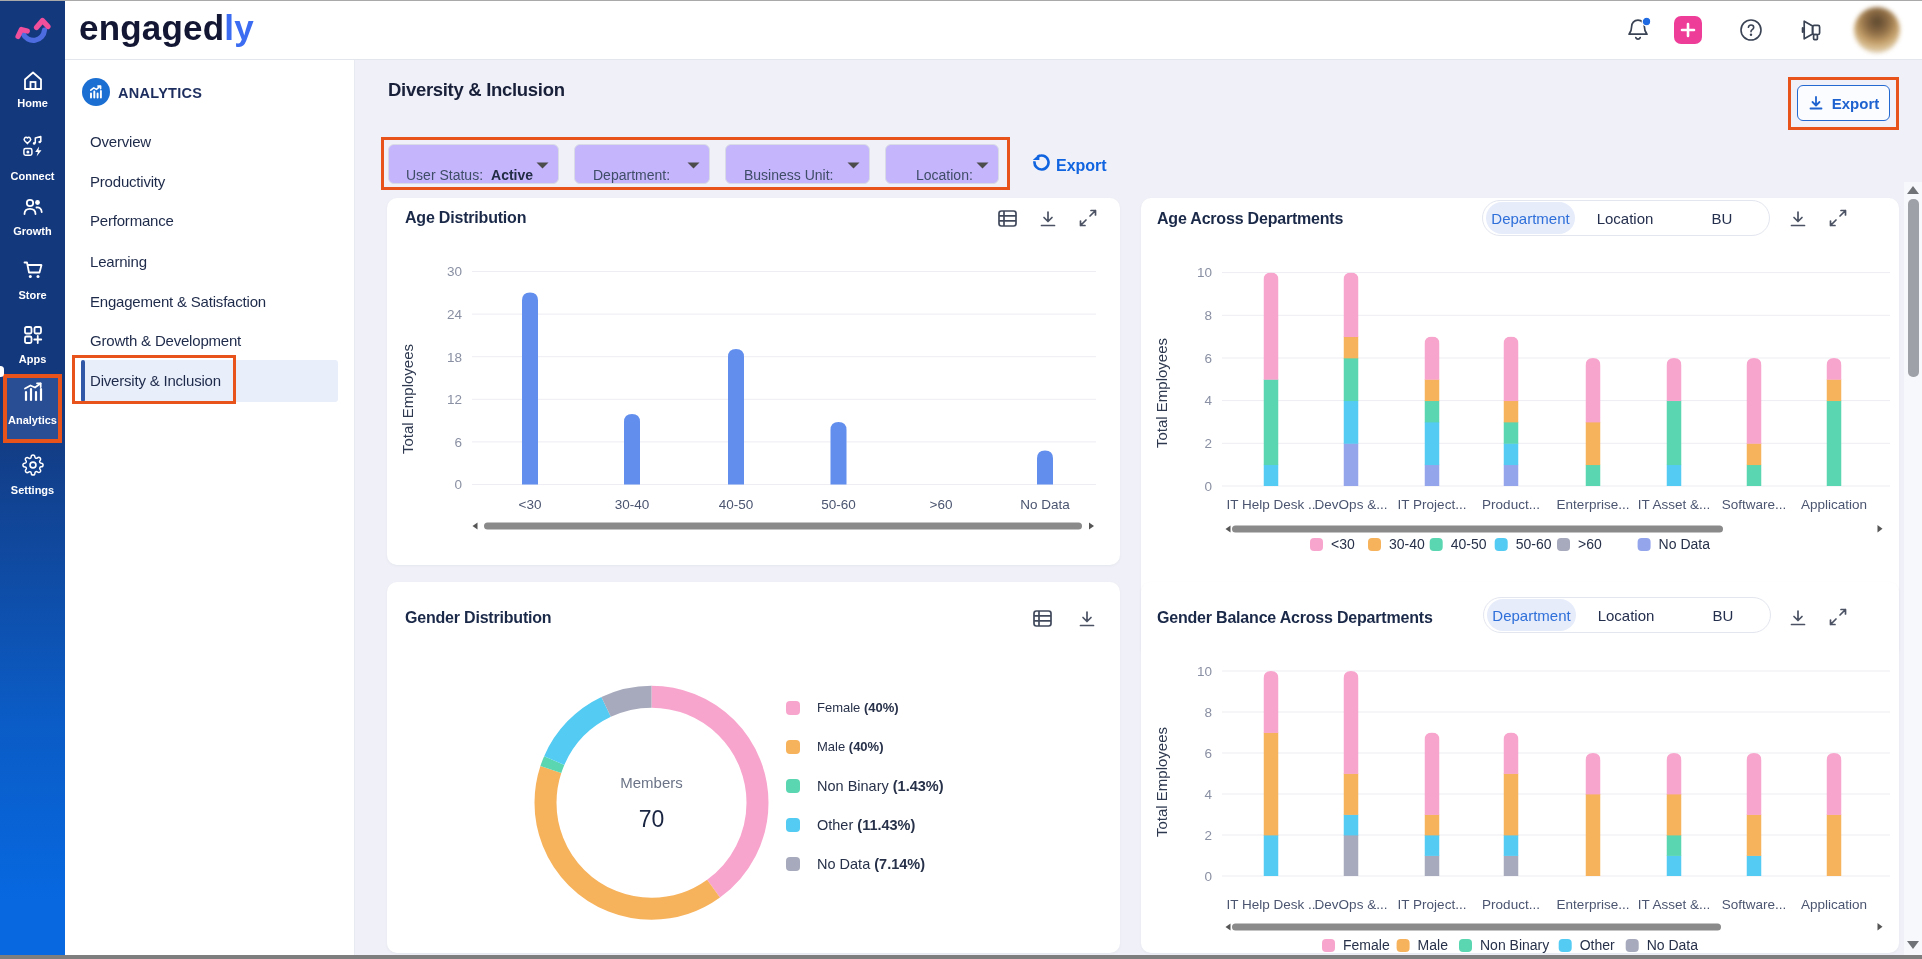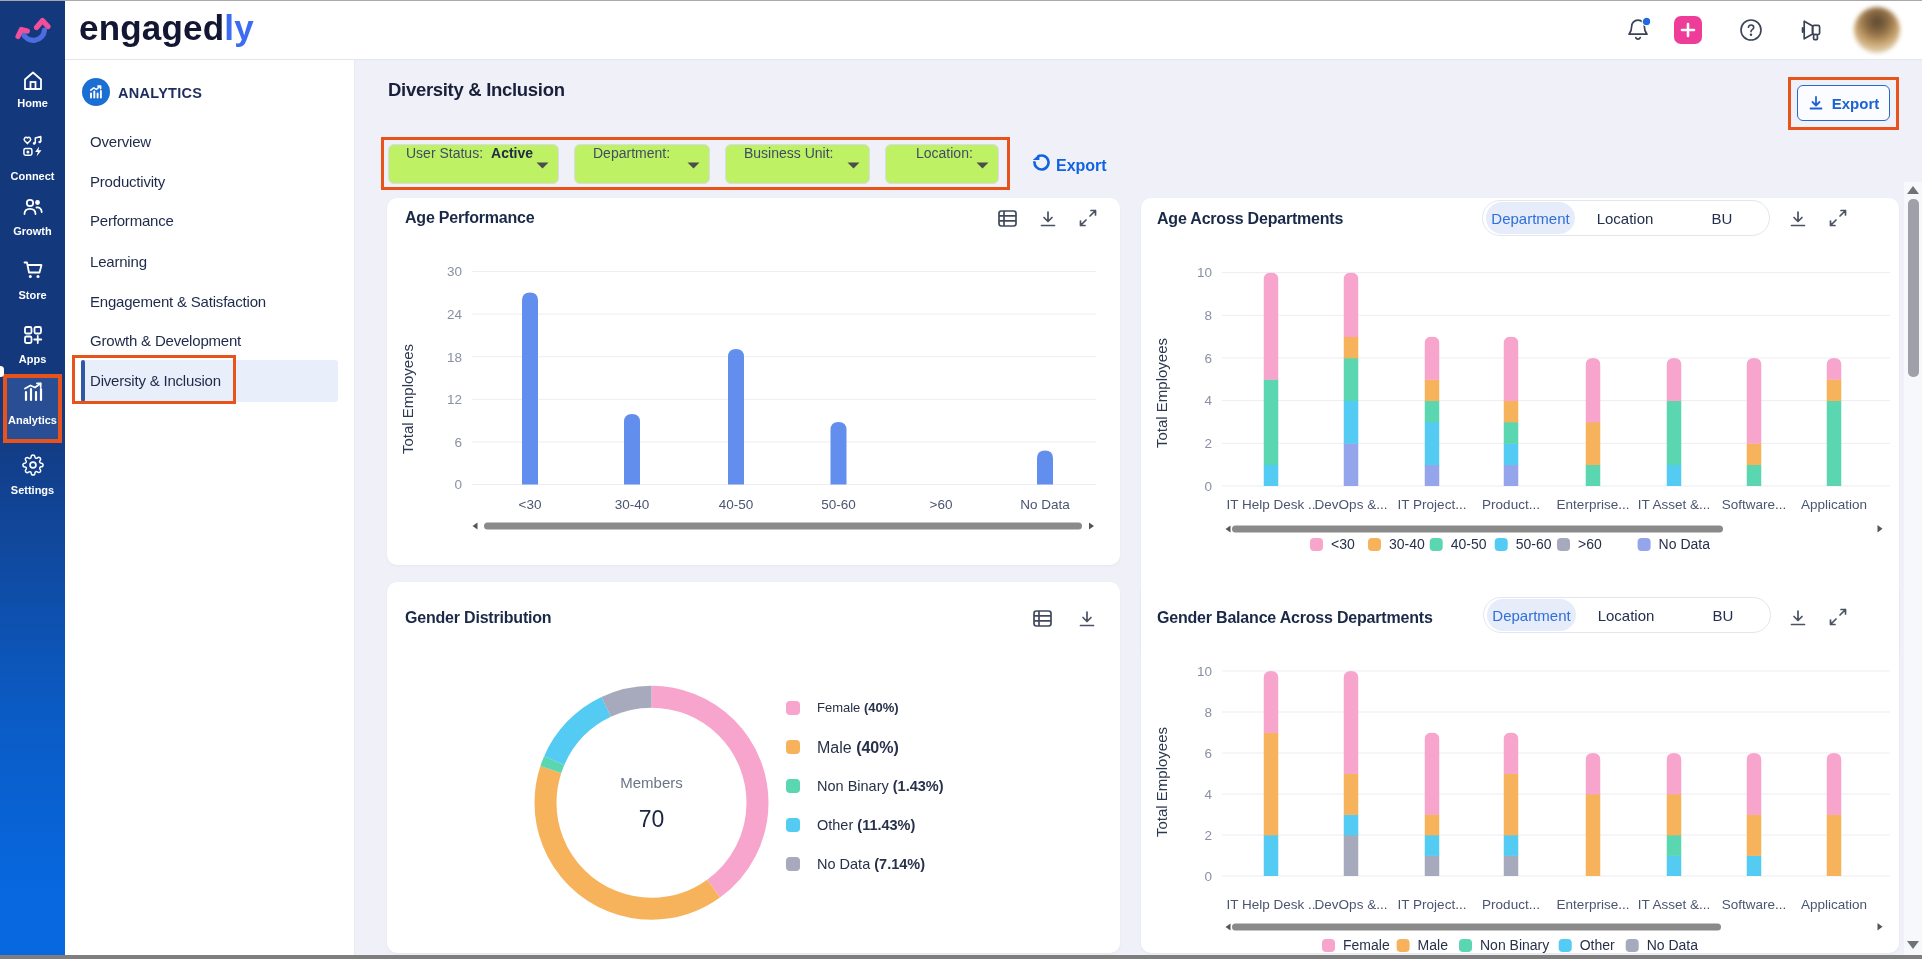--- a/index.html
+++ b/index.html
@@ -14,22 +14,22 @@
 #hdr{position:absolute;left:65px;top:0;width:1857px;height:60px;background:#fff;border-bottom:1px solid #e4e6ee;z-index:4;}
 #logo{position:absolute;left:14px;top:8px;font-size:35px;font-weight:800;letter-spacing:0.2px;color:#131733;}
 #logo b{color:#3b6cf1;font-weight:800;}
 
 #side{position:absolute;left:65px;top:60px;width:290px;height:899px;background:#fff;border-right:1px solid #e8eaf1;z-index:3;}
 .menuitem{position:absolute;left:25px;width:260px;font-size:15px;letter-spacing:-0.2px;color:#1e2a4a;}
 
 #main{position:absolute;left:355px;top:60px;width:1567px;height:899px;background:#f0f1f8;}
 .card{position:absolute;background:#fff;border-radius:10px;box-shadow:0 1px 3px rgba(20,30,60,0.05);}
 .ctitle{position:absolute;font-size:16px;font-weight:700;letter-spacing:-0.2px;color:#1b2949;}
-.filterbox{position:absolute;height:40px;overflow:visible;background:#bef264;border:1px solid #d9dce6;border-radius:6px;
- display:flex;align-items:flex-start;font-size:14px;color:#3f4d66;white-space:nowrap;}
+.filterbox{position:absolute;height:40px;overflow:visible;background:#c4b5fd;border:1px solid #d9dce6;border-radius:6px;
+ display:flex;align-items:flex-end;font-size:14px;color:#3f4d66;white-space:nowrap;}
 .orange{position:absolute;border:3.5px solid #e8521b;background:transparent;z-index:9;}
 .tabs{position:absolute;height:36px;background:#fff;border:1px solid #e3e6ef;border-radius:18px;
  display:flex;align-items:center;font-size:15px;color:#242f4e;}
 .tabs .act{background:#e7ecfb;color:#2e6fd9;border-radius:16px;height:32px;display:flex;align-items:center;justify-content:center;font-weight:500;}
 .legend-sq{position:absolute;width:13px;height:13px;border-radius:4px;}
 .legend-tx{position:absolute;font-size:14px;color:#273149;}
 text{font-family:"Liberation Sans",sans-serif;}
 </style></head><body>
 
 <div class="abs" style="left:0;top:0;width:1922px;height:1px;background:#a9a9a9;z-index:50;"></div>
@@ -173,21 +173,21 @@
 <div class="abs" style="left:1442px;top:25px;width:93px;height:36px;background:#fbfcff;border:1.5px solid #2468d2;border-radius:6px;display:flex;align-items:center;justify-content:center;">
 <svg width="16" height="16" viewBox="0 0 16 16">
         <path d="M8 2 V10 M4.5 7 L8 10.5 L11.5 7" fill="none" stroke="#1e62d0" stroke-width="1.8" stroke-linecap="round" stroke-linejoin="round"></path>
         <path d="M2.5 13.5 H13.5" stroke="#1e62d0" stroke-width="1.8" stroke-linecap="round"></path>
       </svg>
 <span style="font-size:15px;font-weight:700;color:#1e62d0;margin-left:8px;">Export</span>
     </div>
 <div class="orange" style="left:1433px;top:17px;width:111px;height:53px;"></div>
 </div>
 <div class="card" style="left:387px;top:198px;width:733px;height:367px;">
-<div class="ctitle" style="left:18px;top:11px;">Age Performance</div>
+<div class="ctitle" style="left:18px;top:11px;">Age Distribution</div>
 <svg class="abs" style="left:611px;top:12px;" width="19" height="17" viewBox="0 0 19 17">
       <rect x="1" y="1" width="17" height="15" rx="2.4" fill="none" stroke="#41495c" stroke-width="1.7"></rect>
       <path d="M1 5.9 H18 M1 10.9 H18 M6 1 V16" stroke="#41495c" stroke-width="1.7"></path>
     </svg>
 <svg class="abs" style="left:652px;top:12px;" width="18" height="18" viewBox="0 0 18 18">
       <path d="M9 2 V11 M5 7.5 L9 11.5 L13 7.5" fill="none" stroke="#4a5263" stroke-width="1.7" stroke-linecap="round" stroke-linejoin="round"></path>
       <path d="M2.5 15.5 H15.5" stroke="#4a5263" stroke-width="1.7" stroke-linecap="round"></path>
     </svg>
 <svg class="abs" style="left:691px;top:10px;" width="20" height="20" viewBox="0 0 20 20">
       <path d="M12 8 L17.5 2.5 M17.5 7 V2.5 H13" fill="none" stroke="#4a5263" stroke-width="1.7" stroke-linecap="round" stroke-linejoin="round"></path>
@@ -378,21 +378,21 @@
       <circle cx="264.5" cy="220.7" r="106" fill="none" stroke="#f7b25c" stroke-width="22" stroke-dasharray="266.41 666.02" stroke-dashoffset="-266.41" transform="rotate(-90 264.5 220.7)"></circle>
       <circle cx="264.5" cy="220.7" r="106" fill="none" stroke="#5ad6b0" stroke-width="22" stroke-dasharray="9.52 666.02" stroke-dashoffset="-532.81" transform="rotate(-90 264.5 220.7)"></circle>
       <circle cx="264.5" cy="220.7" r="106" fill="none" stroke="#53cbf3" stroke-width="22" stroke-dasharray="76.13 666.02" stroke-dashoffset="-542.34" transform="rotate(-90 264.5 220.7)"></circle>
       <circle cx="264.5" cy="220.7" r="106" fill="none" stroke="#a7aabc" stroke-width="22" stroke-dasharray="47.55 666.02" stroke-dashoffset="-618.46" transform="rotate(-90 264.5 220.7)"></circle>
       <text x="264.5" y="206" font-size="15" fill="#6b7487" text-anchor="middle">Members</text>
       <text x="264.5" y="245" font-size="23" fill="#1a2542" text-anchor="middle">70</text>
     </svg>
 <div class="legend-sq" style="left:399px;top:118.5px;width:14px;height:14px;background:#f8a5cd;"></div>
 <div class="legend-tx" style="left:430px;top:117.5px;font-size:13px;">Female <b style="font-weight:700;">(40%)</b></div>
 <div class="legend-sq" style="left:399px;top:157.5px;width:14px;height:14px;background:#f7b25c;"></div>
-<div class="legend-tx" style="left:430px;top:156.5px;font-size:16px;">Male <b style="font-weight:700;">(40%)</b></div>
+<div class="legend-tx" style="left:430px;top:156.5px;font-size:13px;">Male <b style="font-weight:700;">(40%)</b></div>
 <div class="legend-sq" style="left:399px;top:196.5px;width:14px;height:14px;background:#5ad6b0;"></div>
 <div class="legend-tx" style="left:430px;top:195.5px;font-size:14.5px;">Non Binary <b style="font-weight:700;">(1.43%)</b></div>
 <div class="legend-sq" style="left:399px;top:235.5px;width:14px;height:14px;background:#53cbf3;"></div>
 <div class="legend-tx" style="left:430px;top:234.5px;font-size:14.5px;">Other <b style="font-weight:700;">(11.43%)</b></div>
 <div class="legend-sq" style="left:399px;top:274.5px;width:14px;height:14px;background:#a7aabc;"></div>
 <div class="legend-tx" style="left:430px;top:273.5px;font-size:14.5px;">No Data <b style="font-weight:700;">(7.14%)</b></div>
 </div>
 <div class="card" style="left:1141px;top:582px;width:758px;height:371px;">
 <div class="ctitle" style="left:16px;top:27px;">Gender Balance Across Departments</div>
 <div class="tabs" style="left:342px;top:15px;width:288px;">

